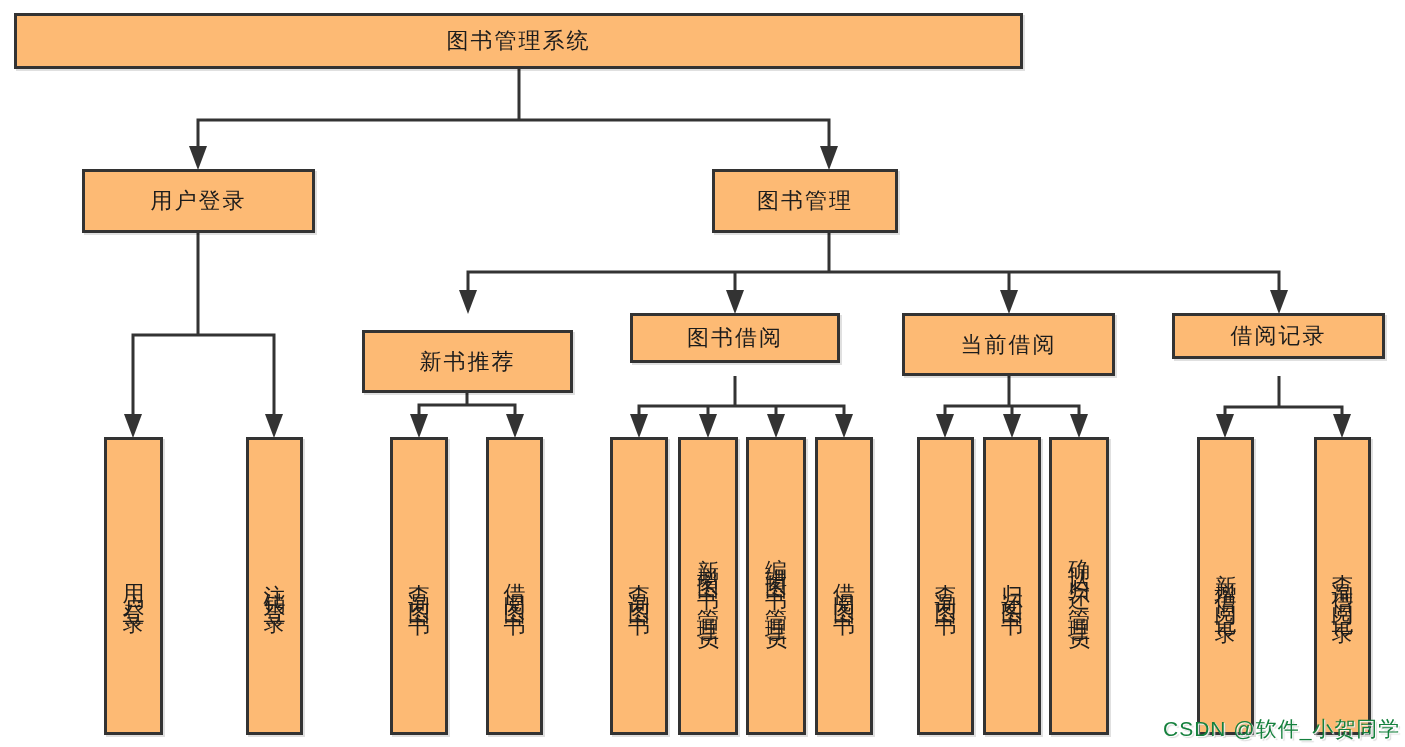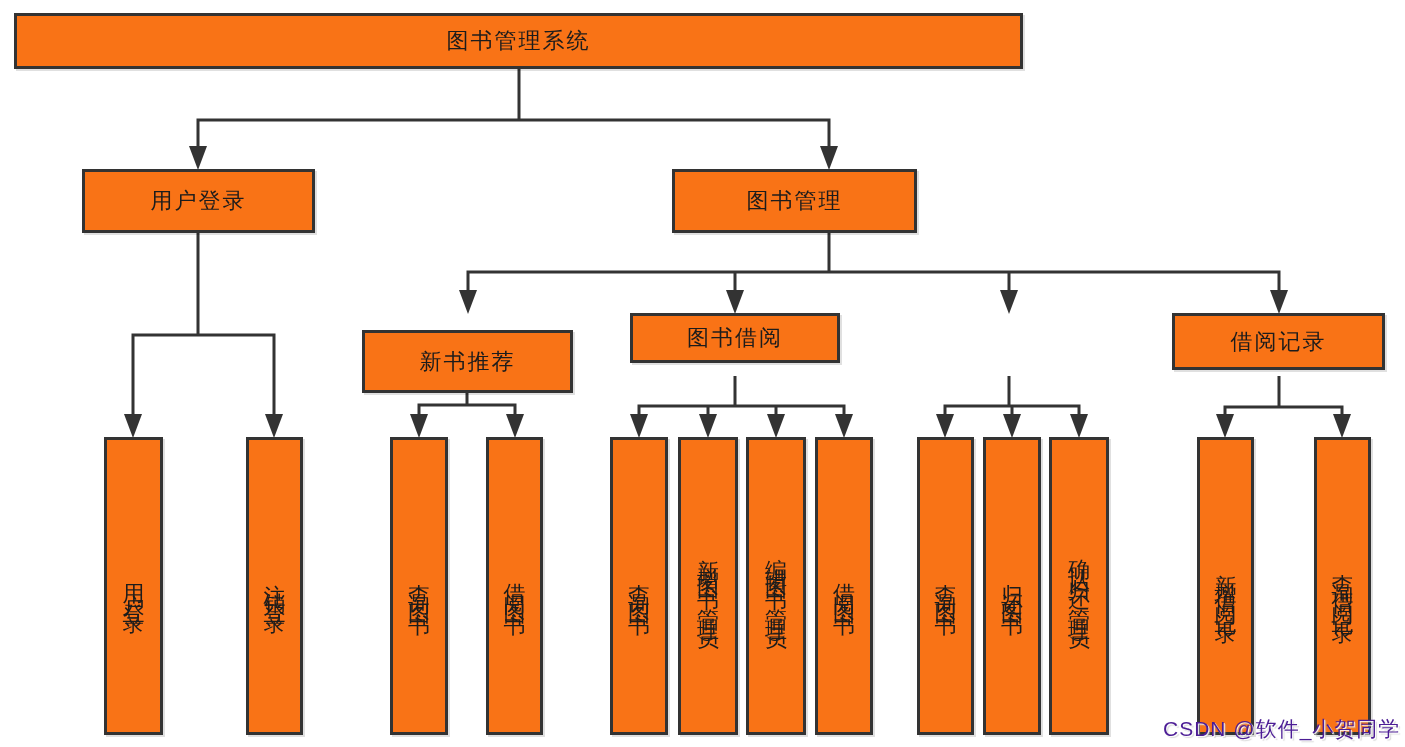--- a/index.html
+++ b/index.html
@@ -1,34 +1,34 @@
 <!DOCTYPE html>
 <html><head>
 <meta charset="utf-8">
 <style>
   html,body { margin:0; padding:0; background:#ffffff; }
   body { width:1405px; height:747px; font-family:"Liberation Sans", sans-serif; }
   .canvas { position:relative; width:1405px; height:747px; background:#ffffff; overflow:hidden; }
   svg.connectors { position:absolute; left:0; top:0; width:1405px; height:747px; }
   .node {
     position:absolute; box-sizing:border-box;
-    border:3px solid #333333; background:#f97316; color:#1c1c1c;
+    border:3px solid #333333; background:#fdba74; color:#1c1c1c;
     display:flex; align-items:center; justify-content:center;
     font-size:22px; letter-spacing:2px; line-height:1;
     box-shadow:2px 2px 0 rgba(0,0,0,0.12);
     z-index:2;
   }
   .root  { font-size:22px; }
   .leaf {
     writing-mode:vertical-lr; text-orientation:mixed;
     letter-spacing:10px; font-size:22px; padding:4px 0;
   }
   .watermark {
     position:absolute; left:1163px; top:715px; z-index:6;
-    font-size:21px; letter-spacing:1px; color:#4c1d95;
+    font-size:21px; letter-spacing:1px; color:#15803d;
     text-shadow:1px 1px 0 rgba(255,255,255,0.85), 2px 2px 1px rgba(190,190,190,0.55);
     white-space:nowrap;
   }
 </style>
 </head>
 <body>
 
 <div class="canvas">
 
   <svg class="connectors" viewBox="0 0 1405 747" xmlns="http://www.w3.org/2000/svg">
@@ -63,25 +63,26 @@
     <polygon fill="#333333" points="1070,414 1088,414 1079,438"></polygon>
 
     <path fill="none" stroke="#333333" stroke-width="3" d="M1279,376 L1279,407 M1223.5,407 L1343.5,407 M1225,405.5 L1225,417 M1342,405.5 L1342,417"></path>
     <polygon fill="#333333" points="1216,414 1234,414 1225,438"></polygon>
     <polygon fill="#333333" points="1333,414 1351,414 1342,438"></polygon>
   </svg>
 
   <div class="node root" style="left:14px;top:13px;width:1009px;height:56px">图书管理系统</div>
 
   <div class="node" style="left:82px;top:169px;width:233px;height:64px">用户登录</div>
-  <div class="node" style="left:672px;top:169px;width:245px;height:64px">图书管理</div>
+  <div class="node" style="left:712px;top:169px;width:186px;height:64px">图书管理</div>
 
   <div class="node" style="left:362px;top:330px;width:211px;height:63px">新书推荐</div>
   <div class="node" style="left:630px;top:313px;width:210px;height:50px">图书借阅</div>
-  <div class="node" style="left:1172px;top:313px;width:213px;height:57px">借阅记录</div>
+  <div class="node" style="left:902px;top:313px;width:213px;height:63px">当前借阅</div>
+  <div class="node" style="left:1172px;top:313px;width:213px;height:46px">借阅记录</div>
 
   <div class="node leaf" style="left:104px;top:437px;width:59px;height:298px">用户登录</div>
   <div class="node leaf" style="left:246px;top:437px;width:57px;height:298px">注销登录</div>
 
   <div class="node leaf" style="left:390px;top:437px;width:58px;height:298px">查询图书</div>
   <div class="node leaf" style="left:486px;top:437px;width:57px;height:298px">借阅图书</div>
 
   <div class="node leaf" style="left:610px;top:437px;width:58px;height:298px">查询图书</div>
   <div class="node leaf" style="left:678px;top:437px;width:60px;height:298px">新增图书（管理员）</div>
   <div class="node leaf" style="left:746px;top:437px;width:60px;height:298px">编辑图书（管理员）</div>

